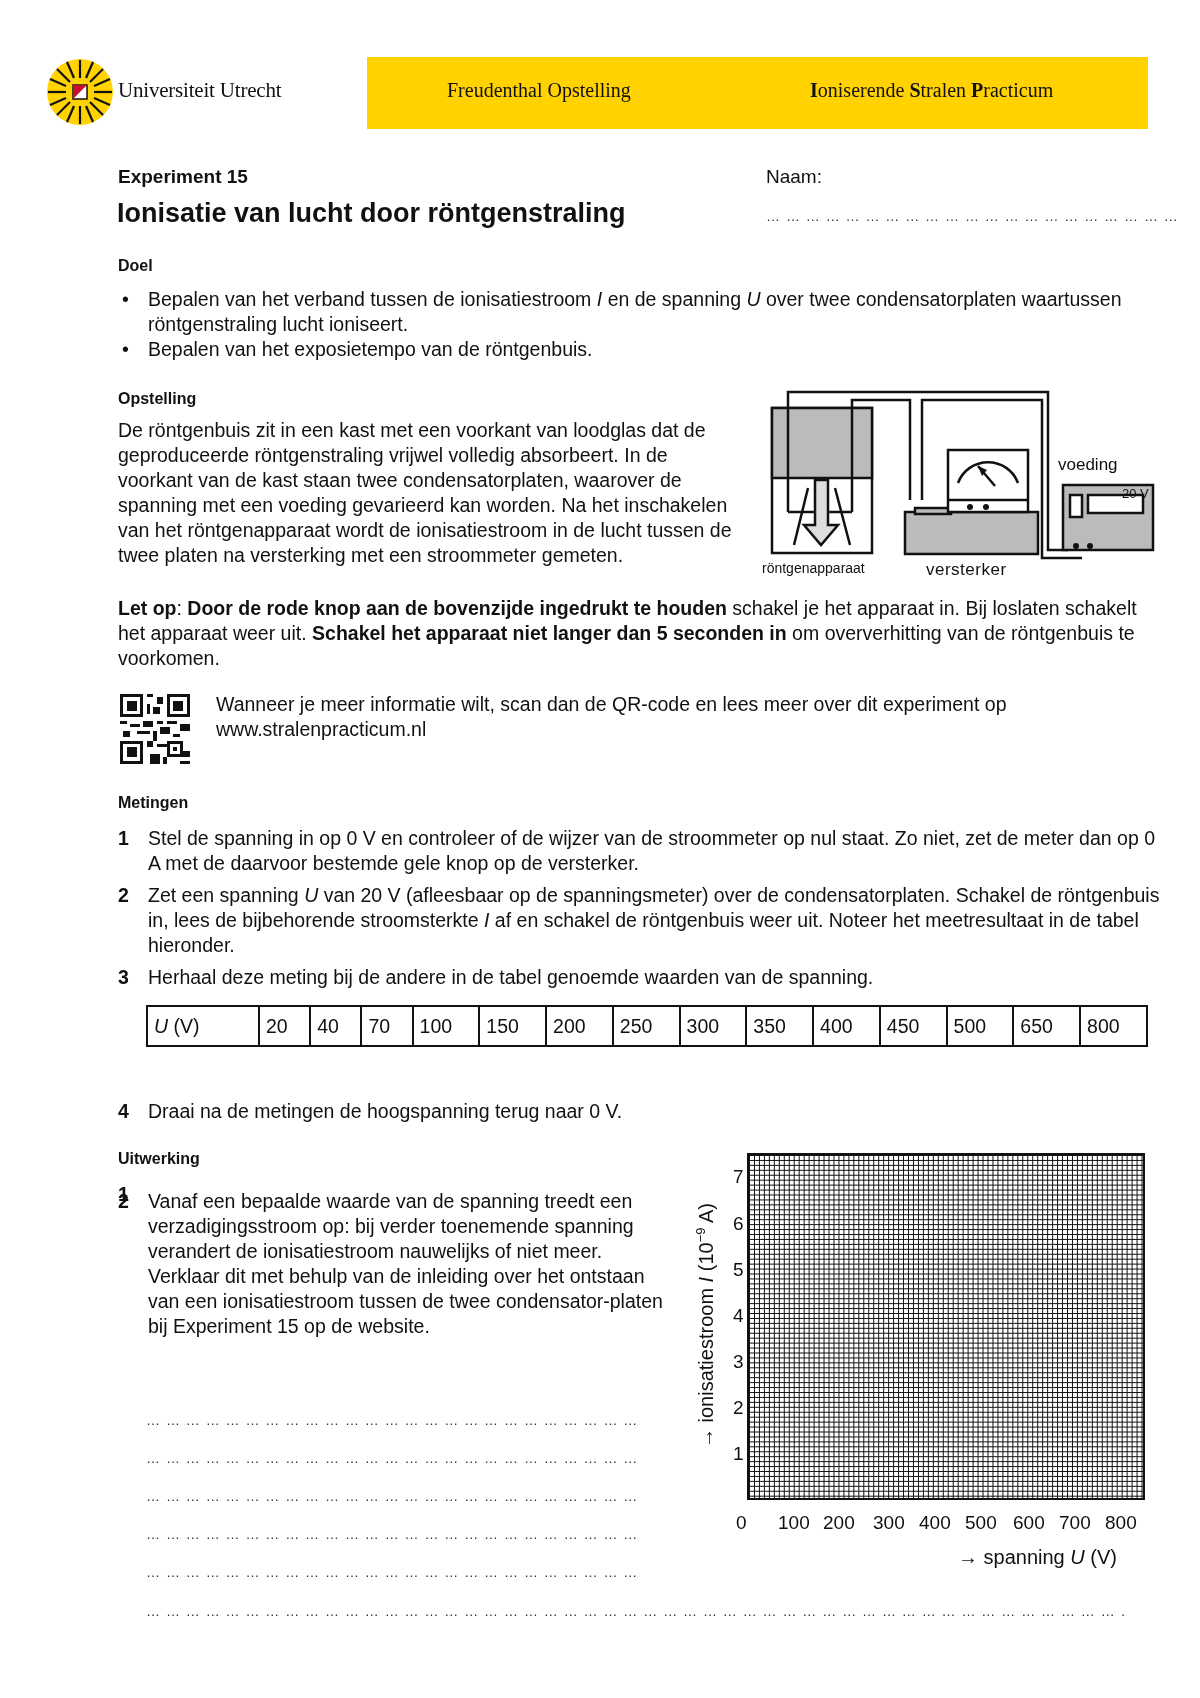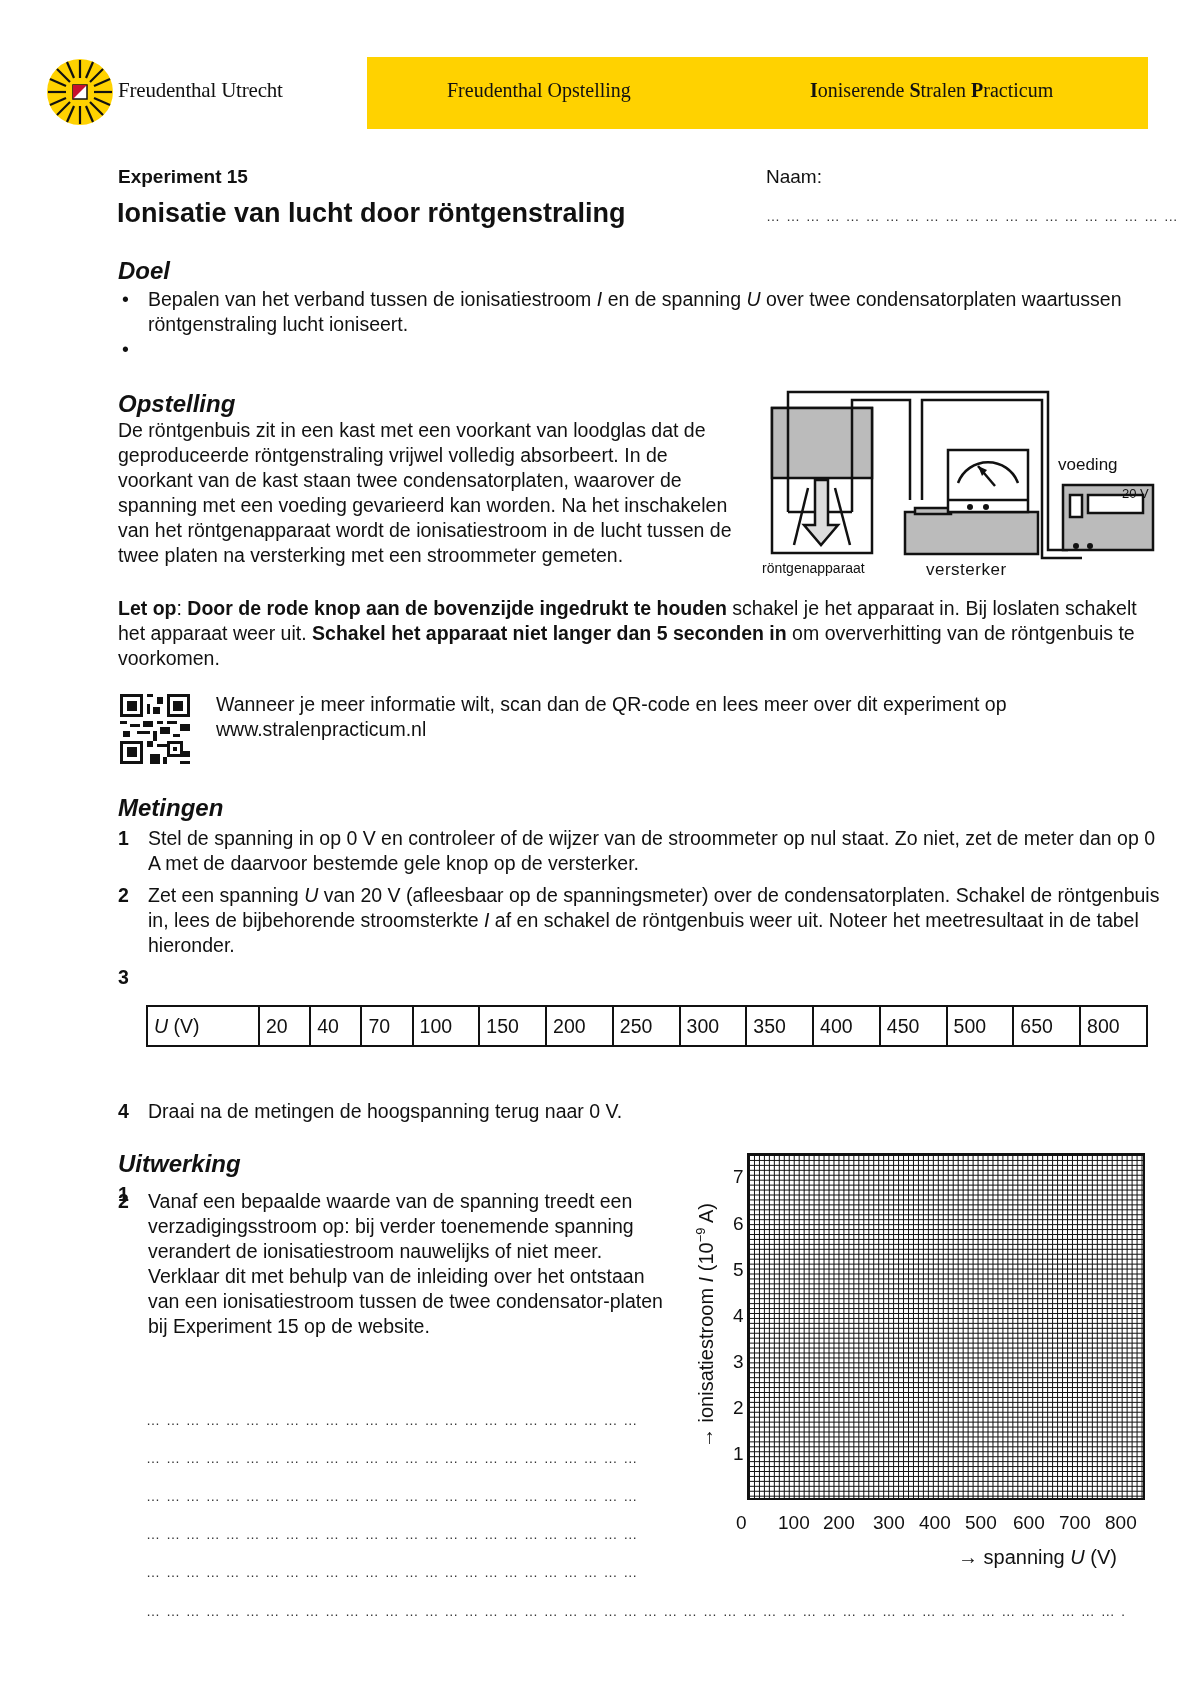--- a/index.html
+++ b/index.html
@@ -8,21 +8,21 @@
   .serif{font-family:"Liberation Serif","DejaVu Serif",serif;}
   .logo-text{left:118px;top:78px;font-size:21px;letter-spacing:-0.2px;}
   .banner{left:367px;top:57px;width:781px;height:72px;background:#FFD200;}
   .banner-left{left:447px;top:79px;font-size:20px;}
   .banner-right{left:810px;top:79px;font-size:20px;}
   .banner-right b{font-weight:bold;}
   .exp-label{left:118px;top:166px;font-size:19px;font-weight:bold;}
   .title{left:117px;top:198px;font-size:27px;font-weight:bold;}
   .naam{left:766px;top:166px;font-size:19px;}
   .naam-dots{left:766px;top:208px;font-size:14px;letter-spacing:1px;color:#333;}
-  .h2{font-size:24px;font-weight:bold;font-style:italic;}
+  .h2{font-size:16px;font-weight:bold;}
   .p{font-size:19.5px;line-height:25px;}
   .bullet-row{position:relative;padding-left:30px;}
   .bullet-row .dot{position:absolute;left:4px;top:0;}
   .num-row{position:relative;padding-left:30px;margin-bottom:7px;}
   .num-row .num{position:absolute;left:0;top:0;font-weight:bold;}
   table.meas{border-collapse:collapse;font-size:19.5px;padding-left:40px;}
   table.meas td{border:2px solid #111;height:38px;padding:0 6px;vertical-align:middle;}
   .dots-line{font-size:14px;letter-spacing:1px;color:#333;white-space:nowrap;overflow:hidden;}
   .grid{left:747px;top:1153px;width:398px;height:347px;border:2px solid #111;box-sizing:border-box;
     background-color:#fff;
@@ -56,35 +56,35 @@
       <line x1="4" y1="21" x2="20" y2="28"></line>
         <line x1="4" y1="47" x2="20" y2="40"></line>
       <line x1="64" y1="21" x2="48" y2="28"></line>
         <line x1="64" y1="47" x2="48" y2="40"></line>
     </g>
     <circle cx="34" cy="34" r="13" fill="#FFD200"></circle>
     <rect x="27" y="27" width="14" height="14" fill="#fff" stroke="#111" stroke-width="1.5"></rect>
     <polygon points="27,27 41,27 27,41" fill="#C8102E"></polygon>
   </svg>
 </div>
-<div class="abs logo-text serif">Freudenthal Utrecht</div>
+<div class="abs logo-text serif">Universiteit Utrecht</div>
 
 <div class="abs banner"></div>
 <div class="abs banner-left serif">Freudenthal Opstelling</div>
 <div class="abs banner-right serif"><b>I</b><span>oniserende </span><b>S</b><span>tralen </span><b>P</b><span>racticum</span></div>
 
 <div class="abs exp-label">Experiment 15</div>
 <div class="abs title">Ionisatie van lucht door röntgenstraling</div>
 <div class="abs naam">Naam:</div>
 <div class="abs naam-dots">… … … … … … … … … … … … … … … … … … … … …</div>
 
 <div class="abs h2" style="left:118px;top:257px;">Doel</div>
 <div class="abs p" style="left:118px;top:287px;width:1050px;">
   <div class="bullet-row"><span class="dot">•</span><span>Bepalen van het verband tussen de ionisatiestroom </span><i>I</i><span> en de spanning </span><i>U</i><span> over twee condensatorplaten waartussen röntgenstraling lucht ioniseert.</span></div>
-  <div class="bullet-row"><span class="dot">•</span></div>
+  <div class="bullet-row"><span class="dot">•</span><span>Bepalen van het exposietempo van de röntgenbuis.</span></div>
 </div>
 
 <div class="abs h2" style="left:118px;top:390px;">Opstelling</div>
 <div class="abs p" style="left:118px;top:418px;width:620px;">De röntgenbuis zit in een kast met een voorkant van loodglas dat de geproduceerde röntgenstraling vrijwel volledig absorbeert. In de voorkant van de kast staan twee condensatorplaten, waarover de spanning met een voeding gevarieerd kan worden. Na het inschakelen van het röntgenapparaat wordt de ionisatiestroom in de lucht tussen de twee platen na versterking met een stroommeter gemeten.</div>
 <div class="abs p" style="left:118px;top:596px;width:1050px;"><b>Let op</b><span>: </span><b>Door de rode knop aan de bovenzijde ingedrukt te houden</b><span> schakel je het apparaat in. Bij loslaten schakelt het apparaat weer uit. </span><b>Schakel het apparaat niet langer dan 5 seconden in</b><span> om oververhitting van de röntgenbuis te voorkomen.</span></div>
 
 <div class="abs" style="left:770px;top:390px;width:400px;height:195px;">
   <svg width="400" height="195" viewBox="0 0 400 195">
     <g fill="none" stroke="#111" stroke-width="2.5">
 
@@ -165,21 +165,21 @@
     <rect x="15" y="15" width="3" height="3" fill="#fff"></rect>
       <rect x="16" y="16" width="1" height="1" fill="#111"></rect>
   </svg>
 </div>
 <div class="abs p" style="left:216px;top:692px;width:950px;"><span>Wanneer je meer informatie wilt, scan dan de QR-code en lees meer over dit experiment op</span><br><a style="color:#111;text-decoration:none;text-align:center;">www.stralenpracticum.nl</a></div>
 
 <div class="abs h2" style="left:118px;top:794px;">Metingen</div>
 <div class="abs p" style="left:118px;top:826px;width:1050px;">
   <div class="num-row"><span class="num">1</span><span>Stel de spanning in op 0 V en controleer of de wijzer van de stroommeter op nul staat. Zo niet, zet de meter dan op 0 A met de daarvoor bestemde gele knop op de versterker.</span></div>
   <div class="num-row"><span class="num">2</span><span>Zet een spanning </span><i>U</i><span> van 20 V (afleesbaar op de spanningsmeter) over de condensatorplaten. Schakel de röntgenbuis in, lees de bijbehorende stroomsterkte </span><i>I</i><span> af en schakel de röntgenbuis weer uit. Noteer het meetresultaat in de tabel hieronder.</span></div>
-  <div class="num-row"><span class="num">3</span></div>
+  <div class="num-row"><span class="num">3</span><span>Herhaal deze meting bij de andere in de tabel genoemde waarden van de spanning.</span></div>
 </div>
 
 <table class="abs meas" style="left:146px;top:1005px;width:1002px;">
   <tbody>
       <tr>
     <td style="width:98px;"><i>U</i><span> (V)</span></td>
     <td>20</td>
     <td>40</td>
     <td>70</td>
     <td>100</td>

